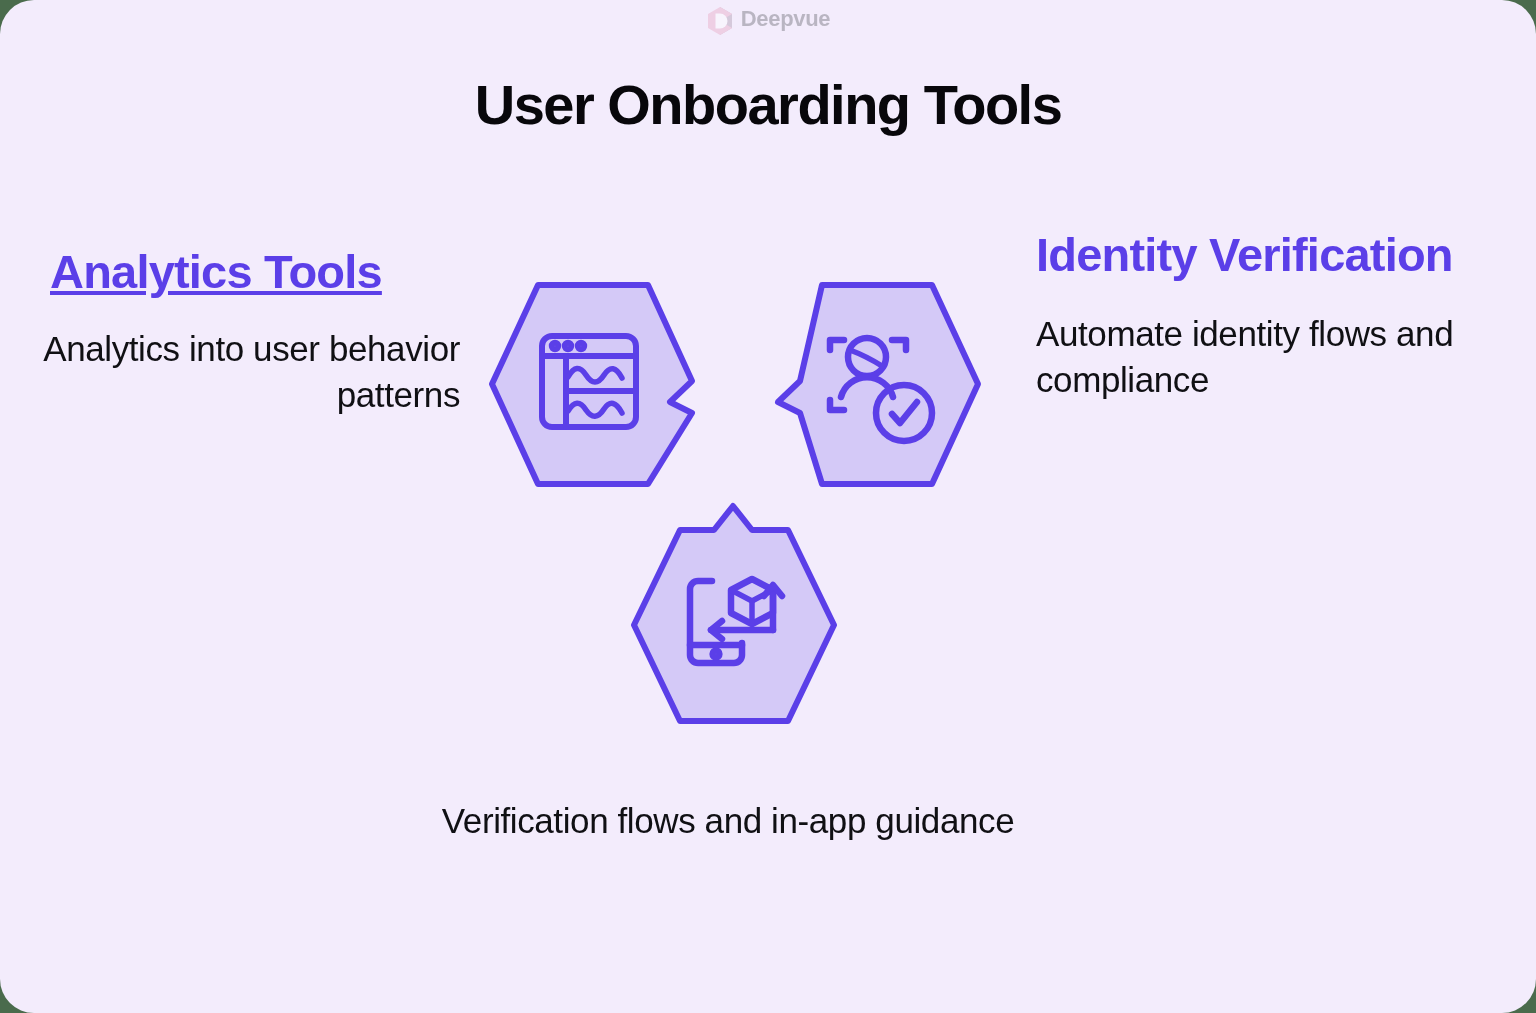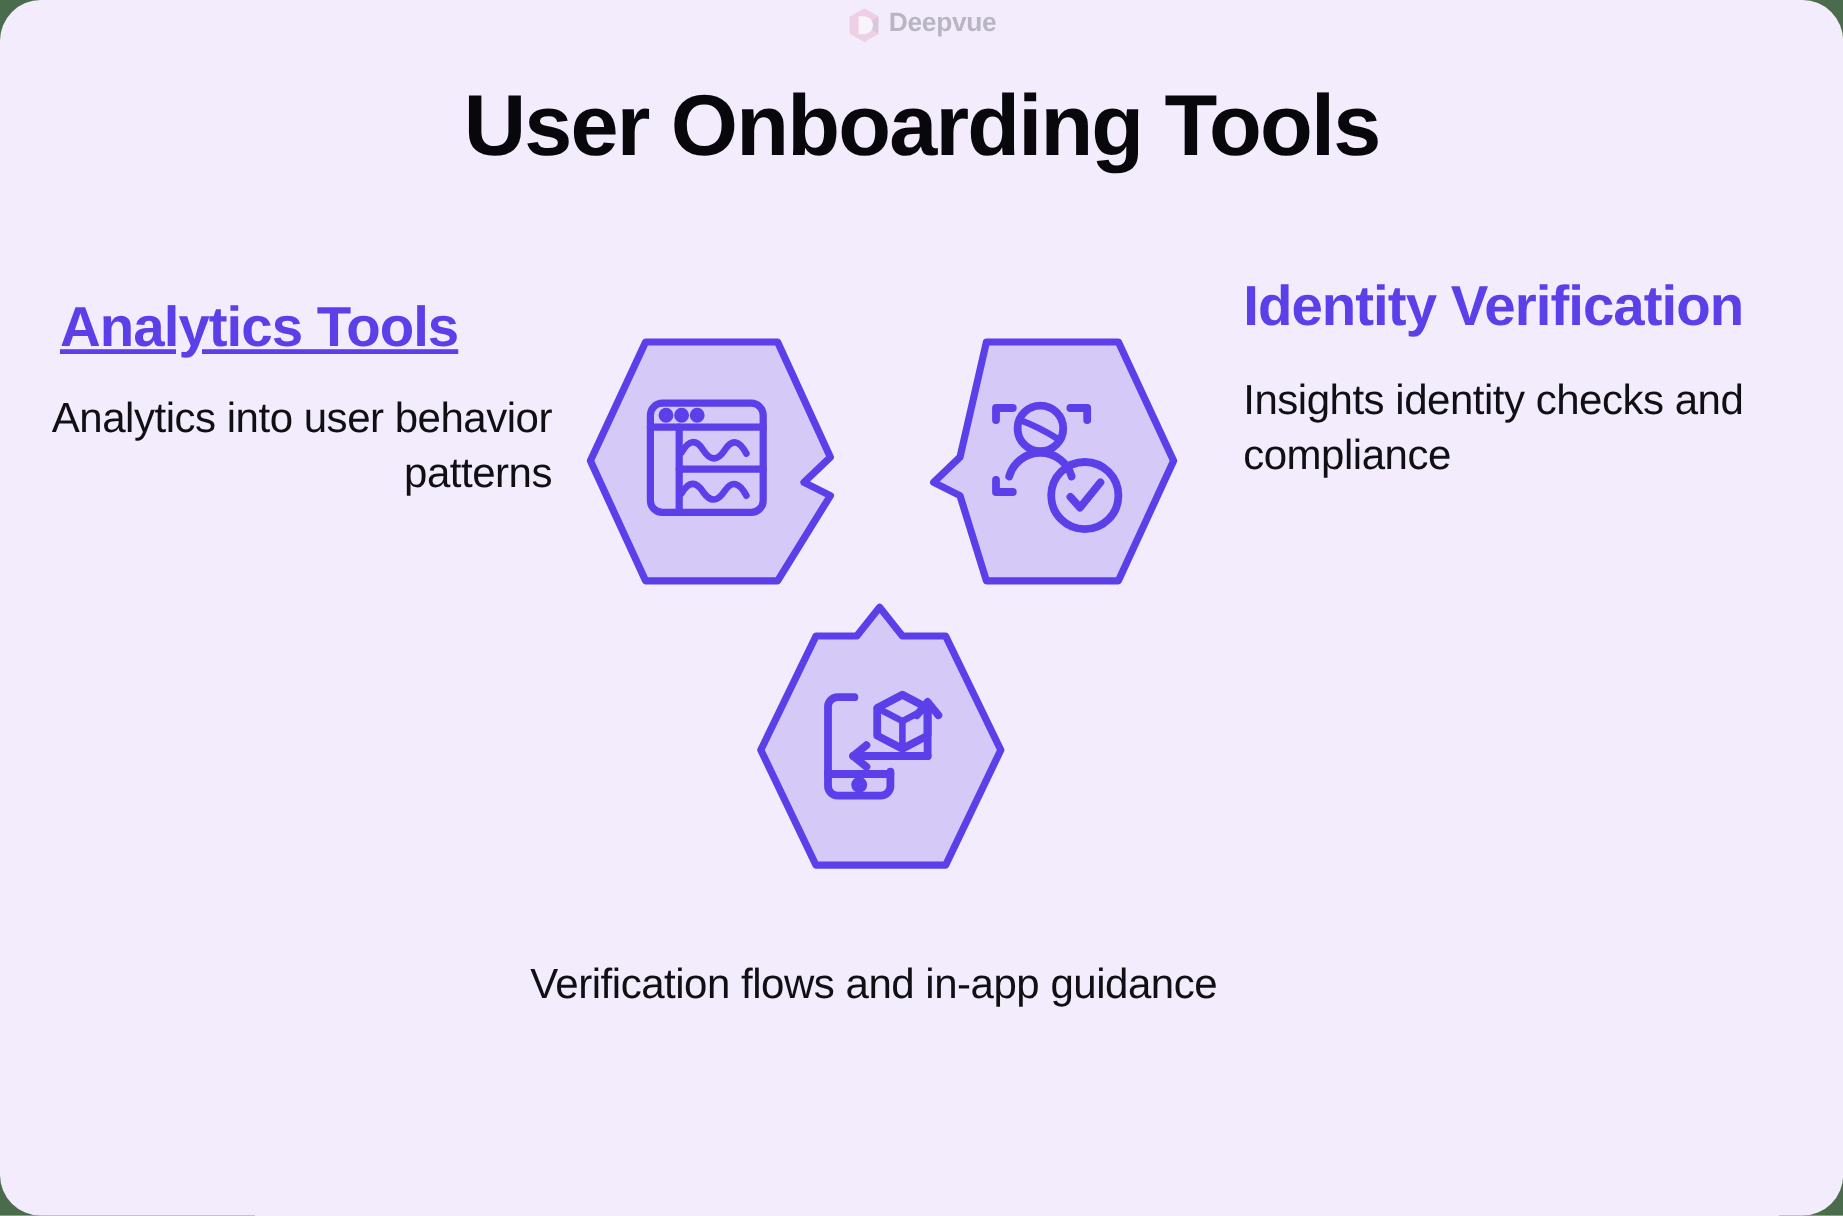--- a/index.html
+++ b/index.html
@@ -44,21 +44,21 @@
     color: #6b6b73;
     letter-spacing: -0.3px;
   }
 
   
   #page-title {
     position: absolute;
     left: 0; top: 62px;
     width: 100%;
     text-align: center;
-    font-size: 72px;
+    font-size: 56px;
     line-height: 86px;
     font-weight: bold;
     color: #08070b;
     letter-spacing: -1.5px;
   }
 
   
   .hex {
     position: absolute;
     width: 230px;
@@ -181,20 +181,20 @@
     </svg>
   </div>
 
   <div id="block-analytics">
     <div class="block-heading">Analytics Tools</div>
     <div class="block-desc">Analytics into user behavior patterns</div>
   </div>
 
   <div id="block-identity">
     <div class="block-heading">Identity Verification</div>
-    <div class="block-desc">Insights identity checks and compliance</div>
+    <div class="block-desc">Automate identity flows and compliance</div>
   </div>
 
   <div id="block-ux">
     <div class="block-desc">Verification flows and in-app guidance</div>
   </div>
 
 </div>
 
 </body></html>

